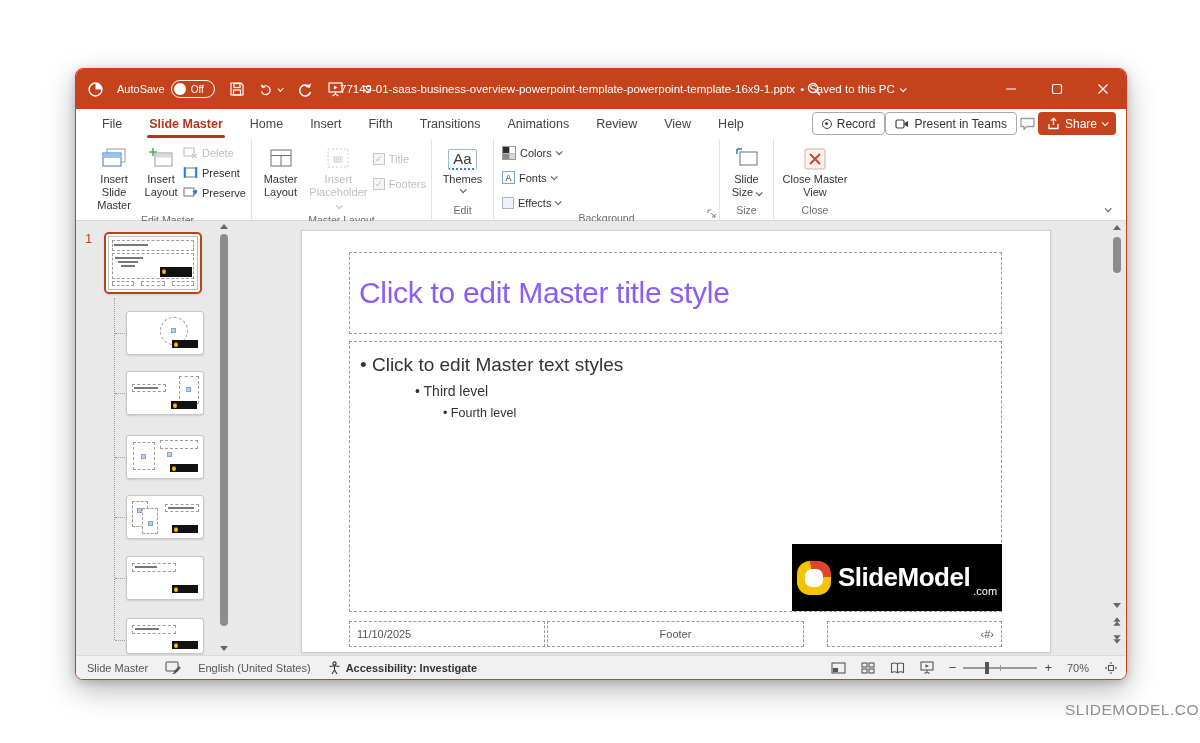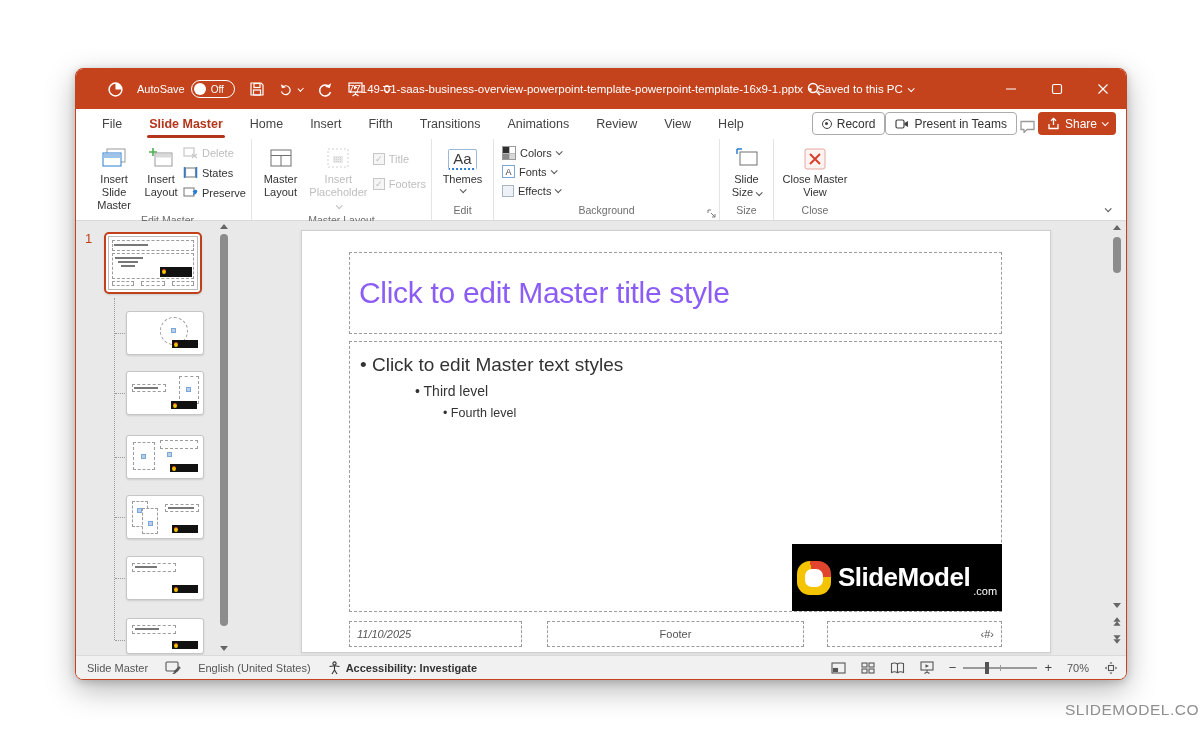--- a/index.html
+++ b/index.html
@@ -6,40 +6,40 @@
   html,body { width:1200px; height:743px; background:#fff; font-family:"Liberation Sans", sans-serif; overflow:hidden; }
 
   
   .win { position:absolute; left:75px; top:68px; width:1052px; height:612px;
          border:1px solid #c4431d; border-radius:8px; overflow:hidden;
          box-shadow:0 10px 30px rgba(0,0,0,.28), 0 2px 8px rgba(0,0,0,.18);
          display:flex; flex-direction:column; background:#fff; }
 
   
   .titlebar { height:40px; background:#c4431d; display:flex; align-items:center; color:#fff; flex:0 0 auto; position:relative; }
-  .tb-left { display:flex; align-items:center; gap:13px; padding-left:30px; }
+  .tb-left { display:flex; align-items:center; gap:13px; padding-left:10px; }
   .tb-ico { display:flex; align-items:center; justify-content:center; width:18px; height:18px; cursor:default; }
   .autosave { display:flex; align-items:center; gap:6px; font-size:11px; }
   .toggle { width:44px; height:18px; border:1px solid #fff; border-radius:10px; display:flex; align-items:center; padding:0 5px 0 2px; gap:5px; }
   .knob { width:12px; height:12px; background:#fff; border-radius:50%; }
   .toggle-state { font-size:10px; }
-  .tb-title { position:absolute; left:272px; top:0; height:40px; line-height:40px; font-size:11.5px; white-space:nowrap; display:flex; gap:5px; align-items:center; }
+  .tb-title { position:absolute; left:264px; top:0; height:40px; line-height:40px; font-size:11.5px; white-space:nowrap; display:flex; gap:5px; align-items:center; }
   .tb-right { position:absolute; right:0; top:0; height:40px; display:flex; align-items:center; }
   .tb-search { margin-right:165px; }
   .winbtn { width:46px; height:40px; display:flex; align-items:center; justify-content:center; }
   .chev { display:inline-block; width:5px; height:5px; border-right:1.3px solid currentColor; border-bottom:1.3px solid currentColor; transform:rotate(45deg) translateY(-1px); }
   .qat-chev { display:flex; flex-direction:column; align-items:center; gap:1px; }
   .qat-chev i { display:block; width:8px; height:0; border-top:1.3px solid #fff; }
 
   
   .menubar { height:30px; background:#fff; display:flex; align-items:center; padding-left:26px; gap:27px; position:relative; flex:0 0 auto; }
   .tab { font-size:12.5px; color:#444; position:relative; cursor:default; white-space:nowrap; }
   .tab.active { font-weight:bold; color:#b5351c; }
   .tab.active::after { content:""; position:absolute; left:-2px; right:-2px; bottom:-7px; height:3px; border-radius:2px; background:#b5351c; }
-  .mb-right { position:absolute; right:10px; top:3px; display:flex; align-items:flex-end; }
+  .mb-right { position:absolute; right:10px; top:3px; display:flex; align-items:center; }
   .pillbtn { height:23px; border:1px solid #ababab; border-radius:4px; background:#fff; display:flex; align-items:center; gap:5px; padding:0 9px; font-size:12px; color:#333; }
   .rec-ico { width:10px; height:10px; border:1.4px solid #444; border-radius:50%; position:relative; }
   .rec-ico::after { content:""; position:absolute; left:2px; top:2px; width:3.2px; height:3.2px; background:#444; border-radius:50%; }
   .share-btn { height:23px; background:#c4431d; color:#fff; border-radius:4px; display:flex; align-items:center; gap:5px; padding:0 9px; font-size:12px; }
 
   
   .ribbon { height:82px; background:#fff; border-bottom:1px solid #d9d9d9; display:flex; padding-left:8px; position:relative; flex:0 0 auto; }
   .rgroup { display:flex; flex-direction:column; border-right:1px solid #e4e4e4; padding:3px 5px 0; position:relative; }
   .rg-content { flex:1; display:flex; align-items:flex-start; gap:2px; }
   .rg-label { height:17px; text-align:center; font-size:10.5px; color:#6e6e6e; line-height:15px; }
@@ -98,21 +98,21 @@
   .lvl2 { font-size:16.5px; margin:8px 0 0 28px; }
   .lvl3 { font-size:14px; margin:7px 0 0 55px; }
   .lvl4 { font-size:12.5px; margin:7px 0 0 83px; }
   .lvl5 { font-size:11.5px; margin:6px 0 0 111px; }
   .logo { position:absolute; left:490px; top:313px; width:210px; height:67px; background:#000; display:flex; align-items:center; justify-content:center; gap:7px; }
   .logo-mark { width:34px; height:34px; border-radius:38%; background:conic-gradient(from -15deg, #e2452d 0deg 100deg, #f5c400 100deg 360deg); position:relative; }
   .logo-mark::after { content:""; position:absolute; inset:8px; background:#fff; border-radius:38%; }
   .logo-text { color:#fff; font-size:26px; font-weight:bold; letter-spacing:-.5px; }
   .logo-tld { color:#fff; font-size:11px; align-self:flex-end; margin:0 0 14px -4px; }
   .footer-ph { top:390px; height:26px; font-size:11px; color:#555; display:flex; align-items:center; }
-  .date-ph { left:47px; width:173px; padding-left:7px;font-style:italic; }
+  .date-ph { left:47px; width:196px; padding-left:7px; }
   .mid-ph { left:245px; width:257px; justify-content:center; }
   .num-ph { left:525px; width:175px; justify-content:flex-end; padding-right:7px; }
 
   
   .vscroll { position:absolute; right:3px; top:4px; width:12px; bottom:4px; }
   .v-up { position:absolute; left:2px; top:0; }
   .v-thumb { position:absolute; left:2px; top:12px; width:8px; height:36px; background:#8c8c8c; border-radius:4px; }
   .v-down { position:absolute; left:2px; top:378px; }
   .dbl { position:absolute; left:2px; display:flex; flex-direction:column; align-items:center; gap:0px; }
   .dbl .tri-up, .dbl .tri-down { transform:scale(.9); }
@@ -283,21 +283,21 @@
                 <rect x="1" y="2" width="10" height="8"></rect>
                 <path d="M9 8 l5 4 M14 8 l-5 4"></path>
               </svg>
             <span>Delete</span>
           </div>
           <div class="smallbtn">
             <svg width="15" height="13" viewBox="0 0 15 13" fill="none" stroke="#8a8a8a" stroke-width="1.2">
                 <rect x="2.5" y="2" width="10" height="9" fill="#fff"></rect>
                 <path d="M1.5 1 v11 M13.5 1 v11" stroke="#2b7cd3" stroke-width="1.5"></path>
               </svg>
-            <span>States</span>
+            <span>Present</span>
           </div>
           <div class="smallbtn">
             <svg width="15" height="13" viewBox="0 0 15 13" fill="none" stroke="#8a8a8a" stroke-width="1.2">
                 <rect x="1" y="2" width="10" height="8" fill="#fff"></rect>
                 <path d="M10 5 l3 3 M12.5 4 l-2 5" stroke="#2b7cd3"></path>
                 <circle cx="12.5" cy="5.5" r="1.8" fill="#2b7cd3" stroke="none"></circle>
               </svg>
             <span>Preserve</span>
           </div>
         </div>
@@ -351,21 +351,21 @@
             </span>
           <span class="bb-label">Themes</span>
           <span class="chev graychev" style="margin-top:2px;"></span>
         </div>
       </div>
       <div class="rg-label">Edit Theme</div>
     </div>
 
     <div class="rgroup" style="width:226px;">
       <div class="rg-content" style="gap:10px; padding-left:3px;">
-        <div class="smallcol" style="gap:2px;">
+        <div class="smallcol" style="gap:8px;">
           <div class="smallbtn">
             <span class="colors-ico">
                 <i></i>
                 <i></i>
                 <i></i>
                 <i></i>
               </span>
             <span>Colors</span>
             <span class="chev graychev"></span>
           </div>

